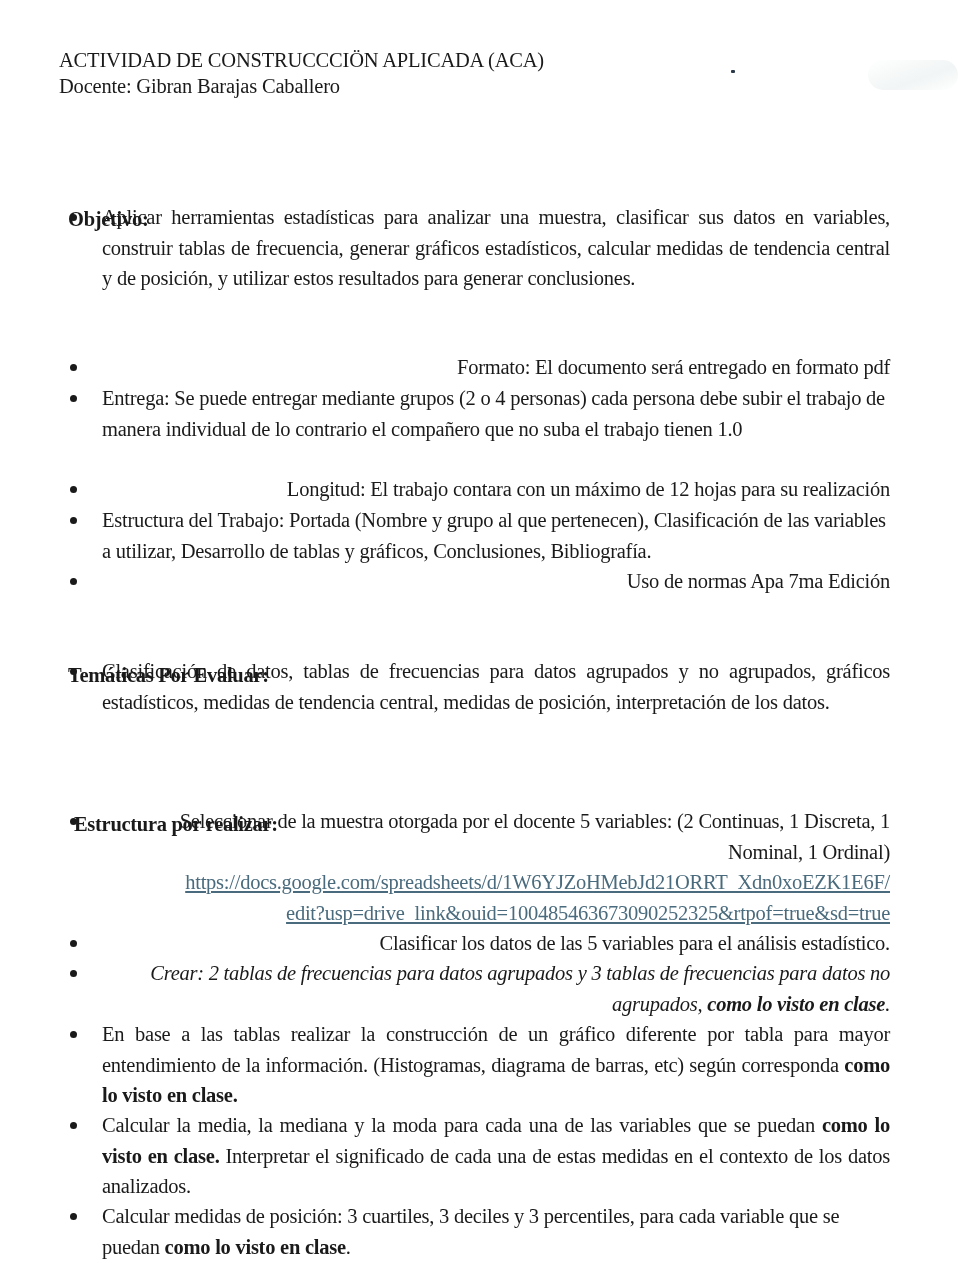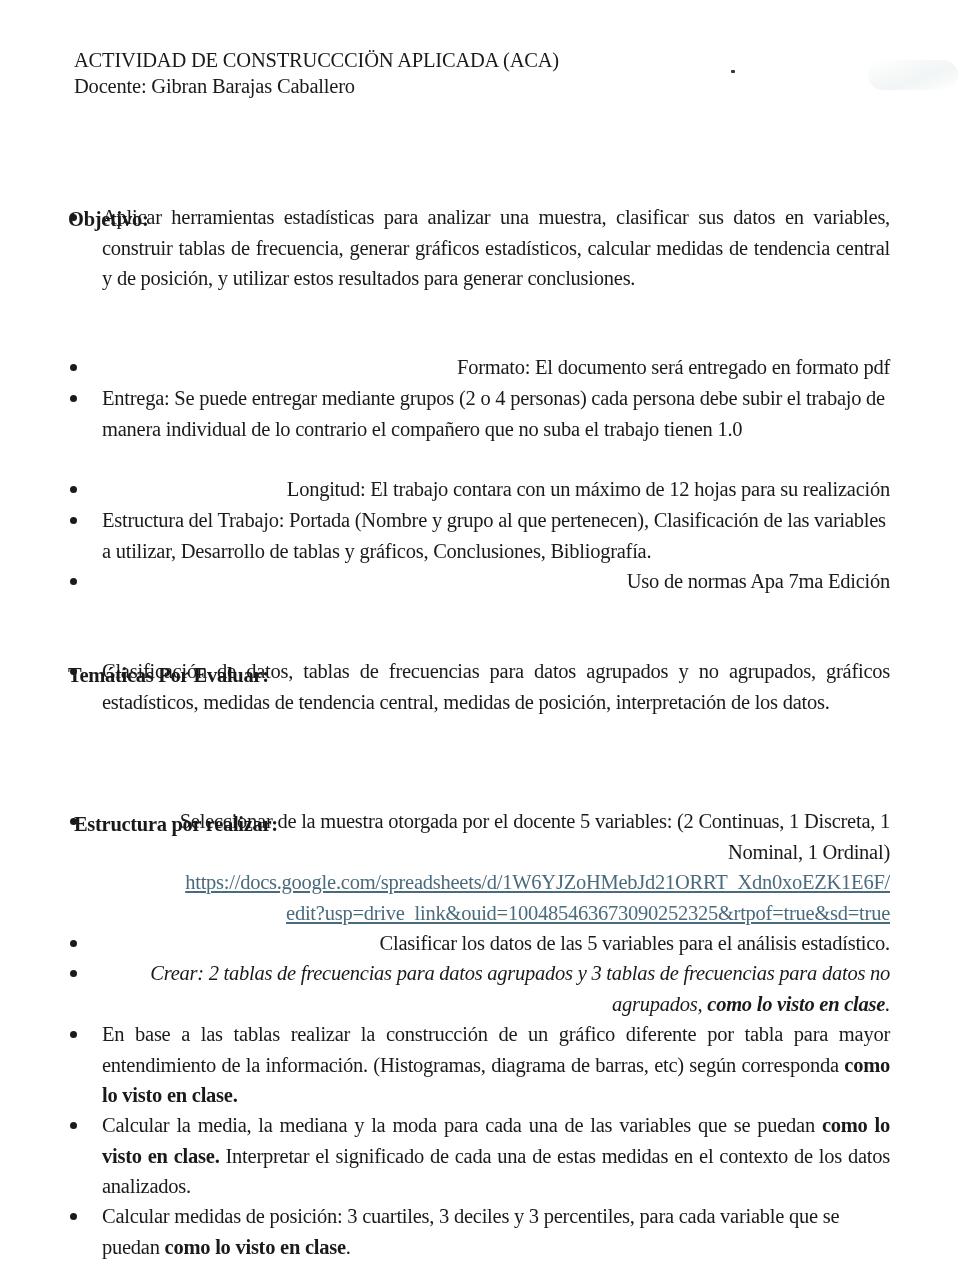--- a/index.html
+++ b/index.html
@@ -3,21 +3,21 @@
 <meta charset="utf-8">
 <style>
   html, body { margin: 0; padding: 0; background: #ffffff; }
   body {
     width: 958px; height: 1263px; overflow: hidden; position: relative;
     font-family: "Liberation Serif", "DejaVu Serif", serif;
     color: #1a1a1a;
   }
   .page { position: absolute; left: 0; top: 0; width: 958px; height: 1263px; }
   .header-line {
-    position: absolute; left: 74px; font-size: 20.5px; line-height: 26px; white-space: nowrap;
+    position: absolute; left: 59px; font-size: 20.5px; line-height: 26px; white-space: nowrap;
     letter-spacing: -0.2px;
   }
   .heading {
     position: absolute; font-weight: bold; font-size: 20.5px; line-height: 26px; white-space: nowrap;
     letter-spacing: -0.3px;
     margin-top: 48px;
   }
   .bullet-item {
     position: absolute; left: 68px; width: 822px;
   }

